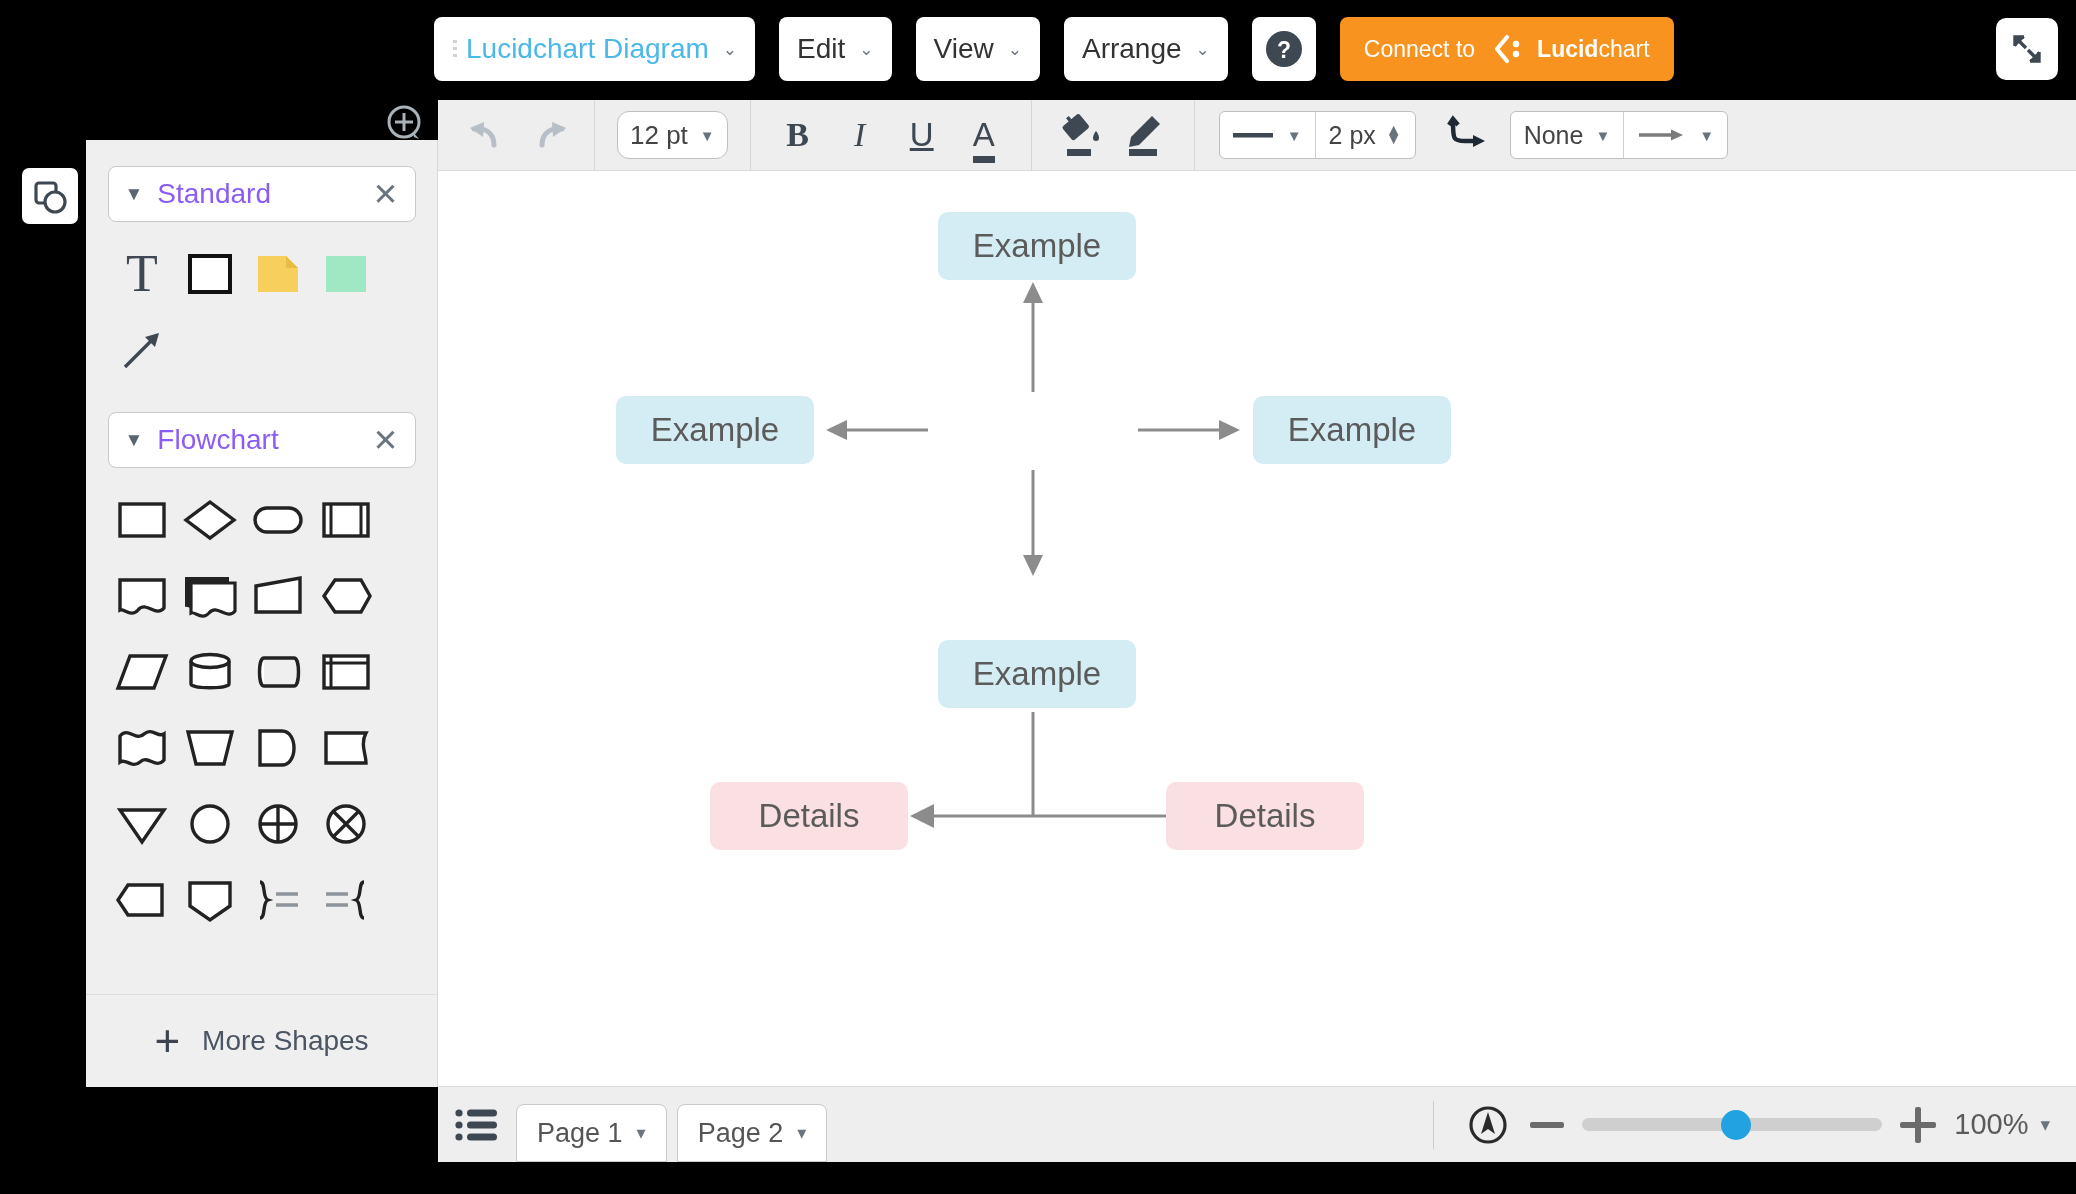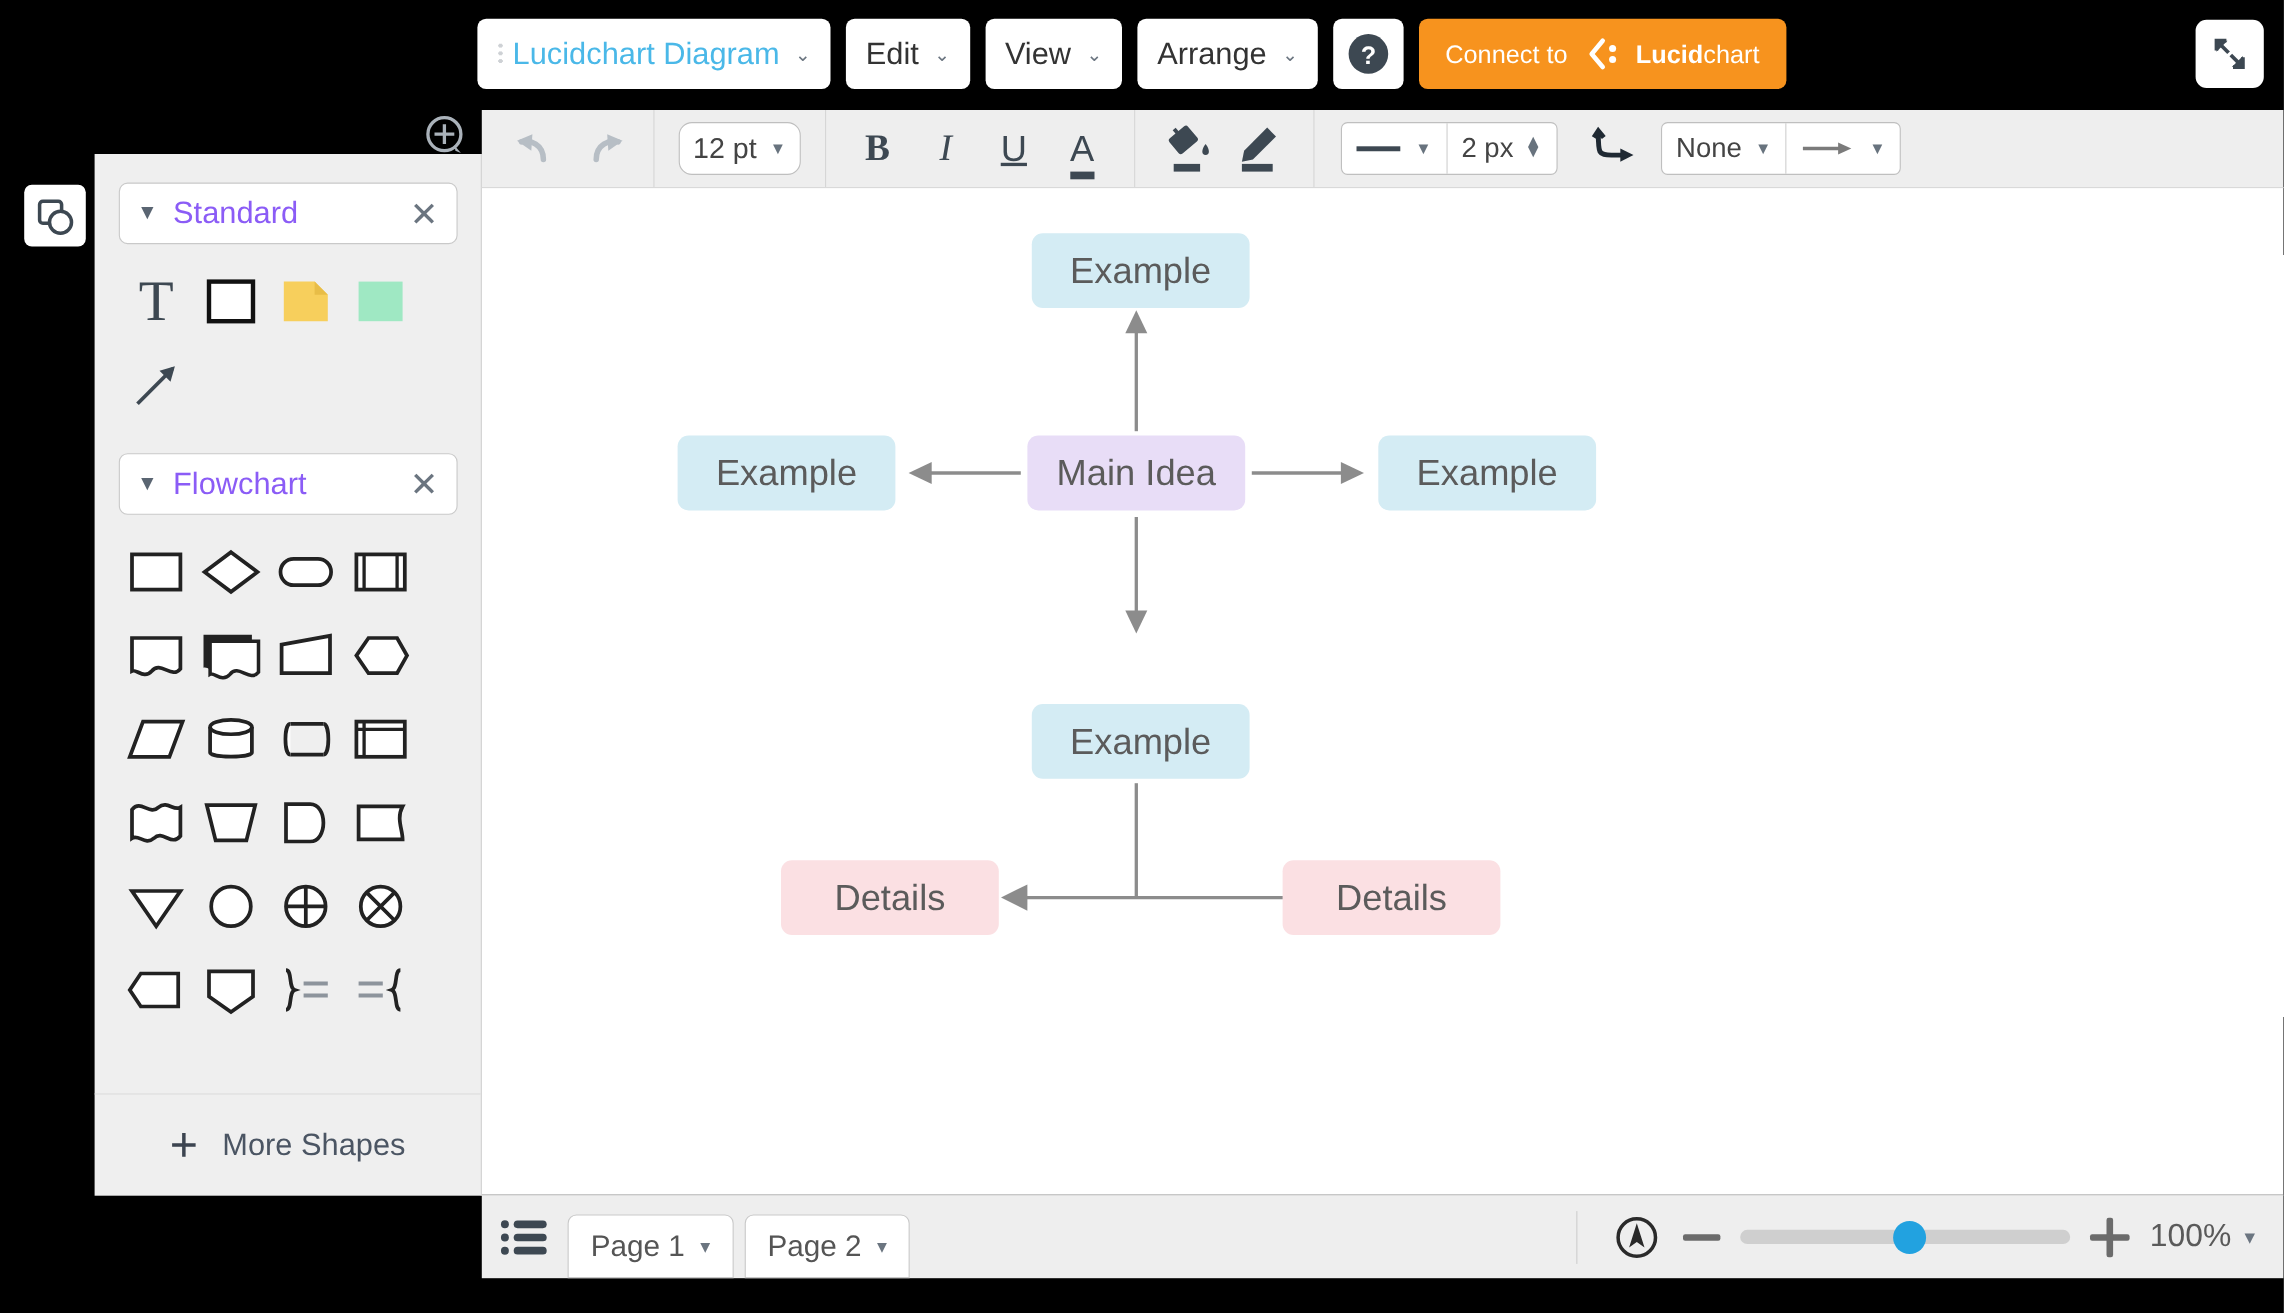--- a/index.html
+++ b/index.html
@@ -6,21 +6,21 @@
   body{
     width:2076px;height:1194px;position:relative;overflow:hidden;
     font-family:"Liberation Sans", sans-serif;
     -webkit-font-smoothing:antialiased;
   }
   
   #menubar{
     position:absolute;left:0;top:0;width:2076px;height:100px;background:#000;
     display:flex;align-items:center;
   }
-  .menu-group{position:absolute;left:434px;top:17px;display:flex;gap:14px;align-items:center;}
+  .menu-group{position:absolute;left:434px;top:17px;display:flex;gap:24px;align-items:center;}
   .menu-btn{
     background:#fff;border-radius:8px;height:64px;display:flex;align-items:center;
     padding:0 18px;box-sizing:border-box;color:#333;font-size:28px;cursor:pointer;
     box-shadow:0 1px 2px rgba(0,0,0,.35);
   }
   .menu-btn .caret{margin-left:14px;font-size:17px;color:#6b7580;}
   .doc-title{color:#4ab8e8;}
   .grip{
     display:inline-block;width:6px;height:22px;margin-right:8px;
     background:
@@ -534,23 +534,20 @@
       <polygon points="822,646 798,634 798,658" fill="#8c8c8c"></polygon>
     </g>
   </svg>
 
   <div class="node" style="left:500px;top:42px;width:198px;height:68px;background:#d4ecf4">
       <span>Example</span>
     </div>
   <div class="node" style="left:178px;top:226px;width:198px;height:68px;background:#d4ecf4">
       <span>Example</span>
     </div>
-  <div class="node" style="left:496px;top:226px;width:198px;height:68px;background:#e8ddf7">
-      <span>Main Idea</span>
-    </div>
   <div class="node" style="left:815px;top:226px;width:198px;height:68px;background:#d4ecf4">
       <span>Example</span>
     </div>
   <div class="node" style="left:500px;top:470px;width:198px;height:68px;background:#d4ecf4">
       <span>Example</span>
     </div>
   <div class="node" style="left:272px;top:612px;width:198px;height:68px;background:#fbe0e3">
       <span>Details</span>
     </div>
   <div class="node" style="left:728px;top:612px;width:198px;height:68px;background:#fbe0e3">

